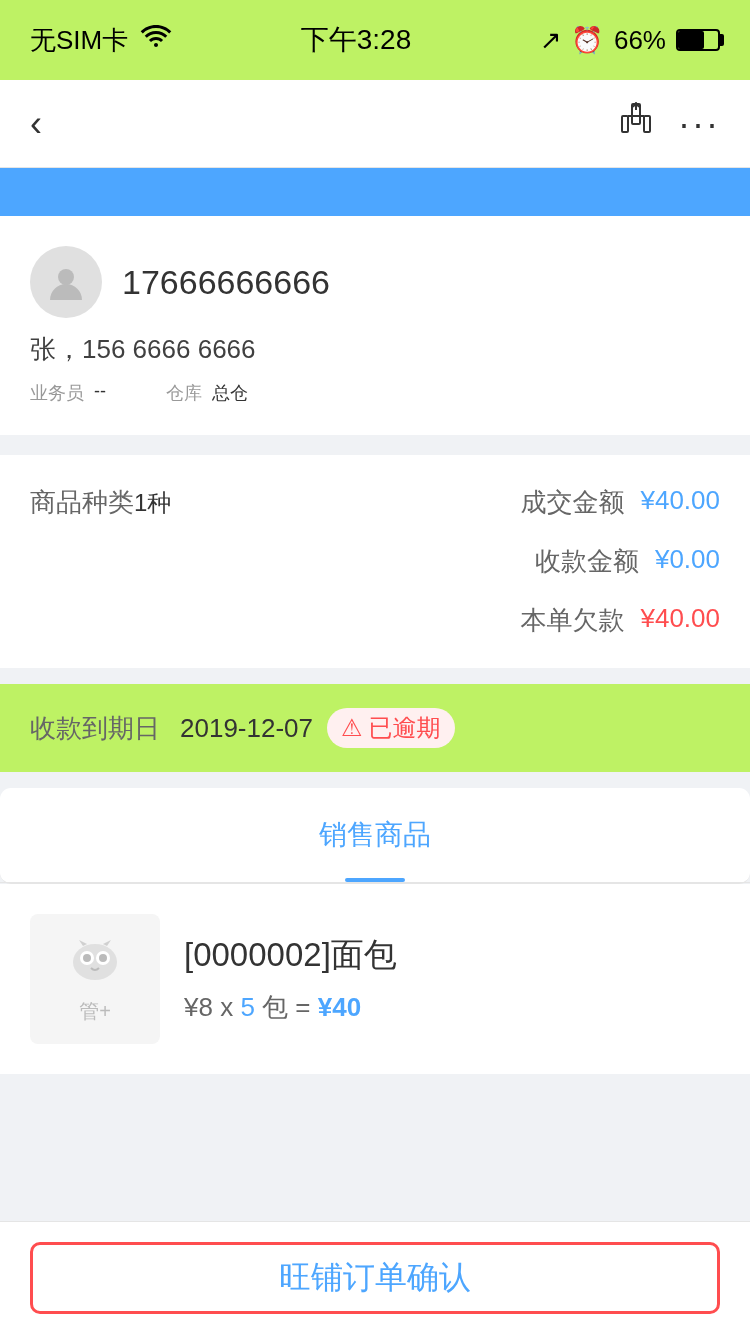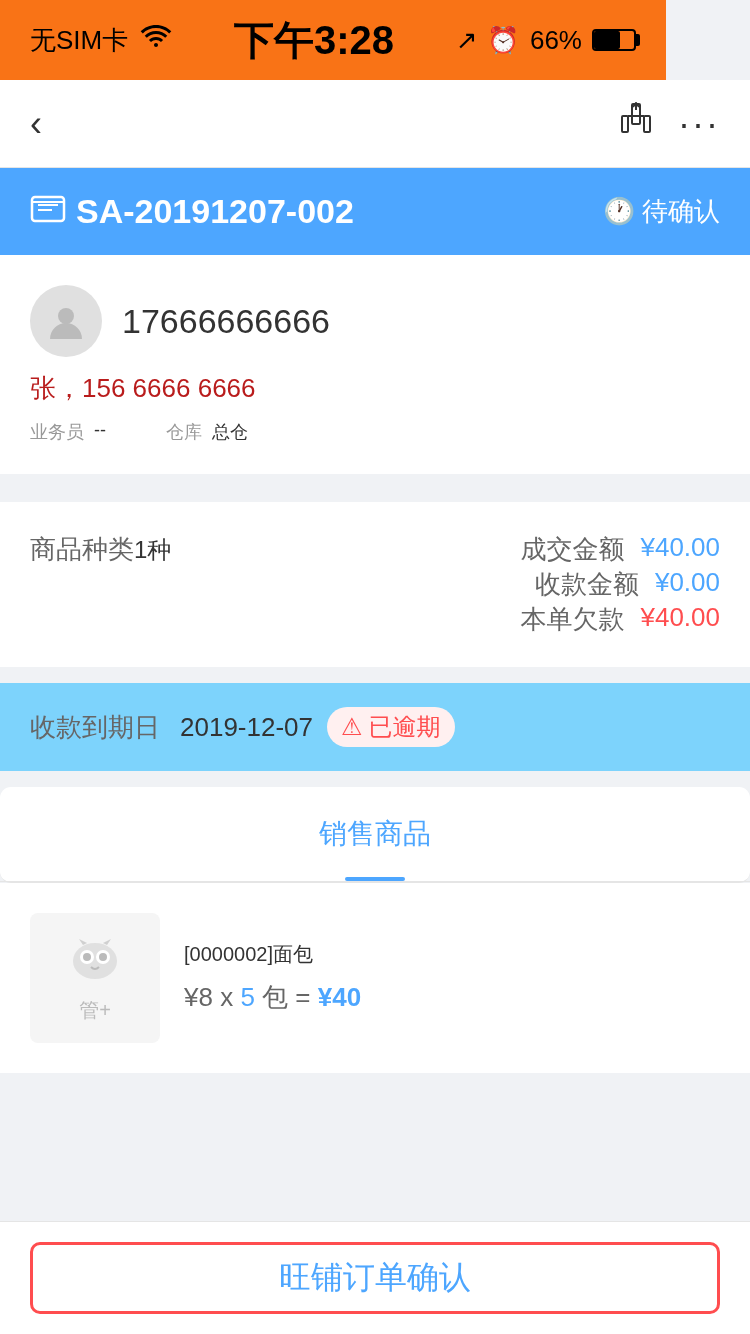--- a/index.html
+++ b/index.html
@@ -8,32 +8,32 @@
       width: 750px;
       min-height: 1334px;
       font-family: -apple-system, "PingFang SC", "Helvetica Neue", Arial, sans-serif;
       background: #f0f2f5;
       font-size: 28px;
       color: #333;
     }
 
     
     .status-bar {
-      width: 666px;
+      width: 750px;
       height: 80px;
-      background: #f97316;
+      background: #bef264;
       display: flex;
       align-items: center;
       justify-content: space-between;
       padding: 0 30px;
       font-size: 26px;
       color: #000;
     }
     .status-left { display: flex; align-items: center; gap: 12px; }
-    .status-center { font-size: 40px; font-weight: 700; }
+    .status-center { font-size: 28px; font-weight: 400; }
     .status-right { display: flex; align-items: center; gap: 10px; font-size: 26px; }
     .battery {
       width: 44px; height: 22px;
       border: 2px solid #000;
       border-radius: 4px;
       position: relative;
       display: inline-flex;
       align-items: center;
     }
     .battery::after {
@@ -106,21 +106,21 @@
     }
     .order-date {
       font-size: 26px;
       color: #fff;
     }
 
     
     .customer-section {
       background: #fff;
       padding: 30px;
-      margin-bottom: 28px;
+      margin-bottom: 20px;
     }
     .customer-row {
       display: flex;
       align-items: center;
       gap: 20px;
       margin-bottom: 14px;
     }
     .avatar {
       width: 72px;
       height: 72px;
@@ -133,21 +133,21 @@
       color: #999;
       flex-shrink: 0;
     }
     .customer-name {
       font-size: 34px;
       font-weight: 500;
       color: #333;
     }
     .customer-info {
       font-size: 26px;
-      color: #b91c1c;
+      color: #404040;
       margin-bottom: 14px;
     }
     .customer-meta {
       display: flex;
       gap: 60px;
       font-size: 18px;
       color: #666;
       text-align: right;
     }
     .meta-item { display: flex; gap: 10px; }
@@ -166,39 +166,39 @@
       flex: 1;
       display: flex;
       align-items: center;
       font-size: 26px;
       color: #666;
     }
     .summary-right {
       display: flex;
       flex-direction: column;
       align-items: flex-end;
-      gap: 0;
+      gap: 24px;
     }
     .summary-row {
       display: flex;
       justify-content: flex-end;
       gap: 16px;
       font-size: 26px;
     }
     .summary-row-label { color: #666; }
     .amount-blue { color: #4da6ff; font-weight: 500; }
     .amount-red { color: #ff4d4f; font-weight: 500; }
     .product-count {
       font-size: 24px;
       color: #333;
     }
 
     
     .due-section {
-      background: #7dd3fc;
+      background: #bef264;
       padding: 24px 30px;
       margin-bottom: 16px;
       display: flex;
       align-items: center;
       font-size: 26px;
       color: #666;
       gap: 14px;
     }
     .overdue-badge {
       background: #fff0f0;
@@ -273,21 +273,21 @@
       flex-direction: column;
       align-items: center;
       gap: 4px;
     }
     .brand-text {
       font-size: 20px;
       color: #bbb;
     }
     .product-info { flex: 1; }
     .product-name {
-      font-size: 20px;
+      font-size: 33px;
       color: #333;
       margin-bottom: 12px;
     }
     .product-price {
       font-size: 26px;
       color: #666;
     }
     .price-total { color: #4da6ff; font-weight: bold; }
     .qty-blue { color: #4da6ff; }
 
@@ -358,36 +358,20 @@
         <path d="M10 14h16" stroke="#333" stroke-width="2"></path>
         <path d="M18 2v6" stroke="#333" stroke-width="2"></path>
         <path d="M15 5l3-4 3 4" stroke="#333" stroke-width="2" fill="none"></path>
       </svg>
     </span>
     <span class="nav-icon" style="font-size:36px;letter-spacing:2px;">···</span>
   </div>
 </div>
 
 <div class="order-banner">
-  <div class="order-banner-top">
-    <div class="order-id">
-      <span>
-        <svg width="36" height="28" viewBox="0 0 36 28" fill="none">
-          <rect x="2" y="2" width="32" height="24" rx="3" stroke="#fff" stroke-width="2.5" fill="none"></rect>
-          <path d="M8 10h20M8 15h14" stroke="#fff" stroke-width="2"></path>
-          <path d="M2 7h32" stroke="#fff" stroke-width="2"></path>
-        </svg>
-      </span>
-      <span>SA-20191207-002</span>
-    </div>
-    <div class="order-status">
-      <span>🕐</span>
-      <span>待确认</span>
-    </div>
-  </div>
 </div>
 
 <div class="customer-section">
   <div class="customer-row">
     <div class="avatar">
       <svg width="40" height="40" viewBox="0 0 40 40" fill="none">
         <circle cx="20" cy="15" r="8" fill="#bbb"></circle>
         <path d="M4 38c0-8.8 7.2-16 16-16s16 7.2 16 16" fill="#bbb"></path>
       </svg>
     </div>

